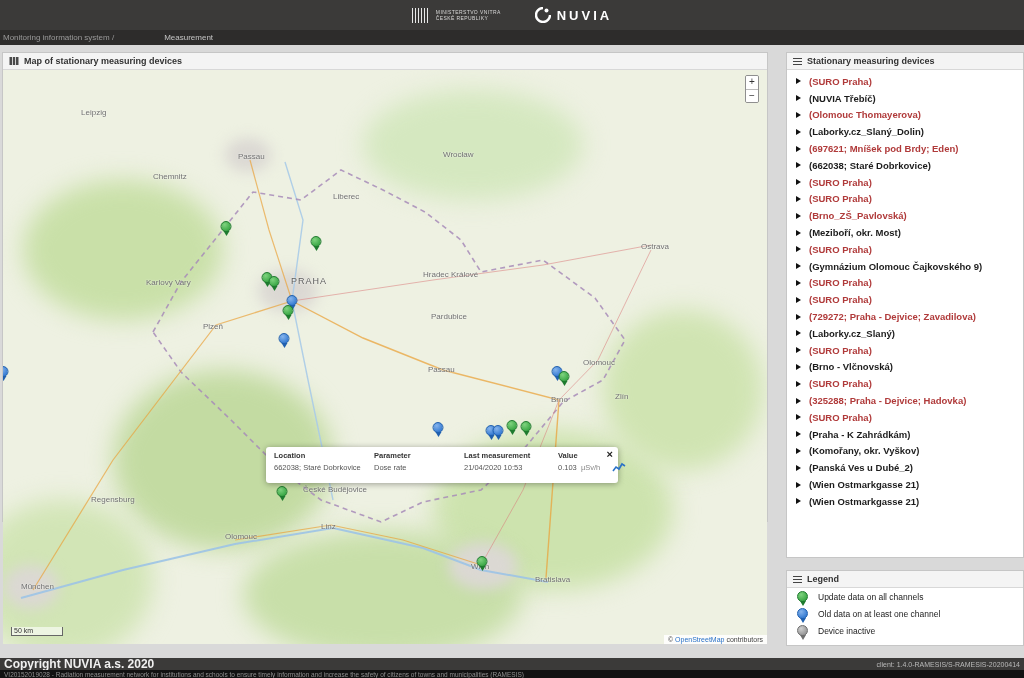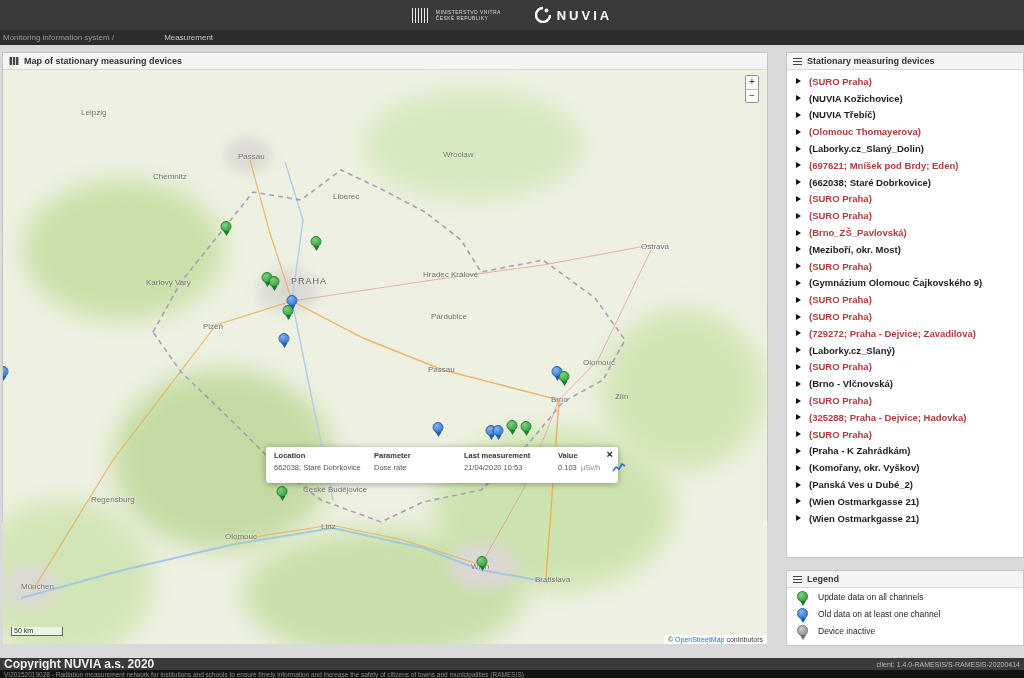--- a/index.html
+++ b/index.html
@@ -224,24 +224,20 @@
       <span class="hamburger"></span>
       <span>Stationary measuring devices</span>
     </div>
     <div class="dev-list">
       <div class="dev-item red">
           <span class="tri"></span>
           <span class="dev-label">(SURO Praha)</span>
         </div>
       <div class="dev-item">
           <span class="tri"></span>
-          <span class="dev-label">(NUVIA Kožichovice)</span>
-        </div>
-      <div class="dev-item">
-          <span class="tri"></span>
           <span class="dev-label">(NUVIA Třebíč)</span>
         </div>
       <div class="dev-item red">
           <span class="tri"></span>
           <span class="dev-label">(Olomouc Thomayerova)</span>
         </div>
       <div class="dev-item">
           <span class="tri"></span>
           <span class="dev-label">(Laborky.cz_Slaný_Dolin)</span>
         </div>

